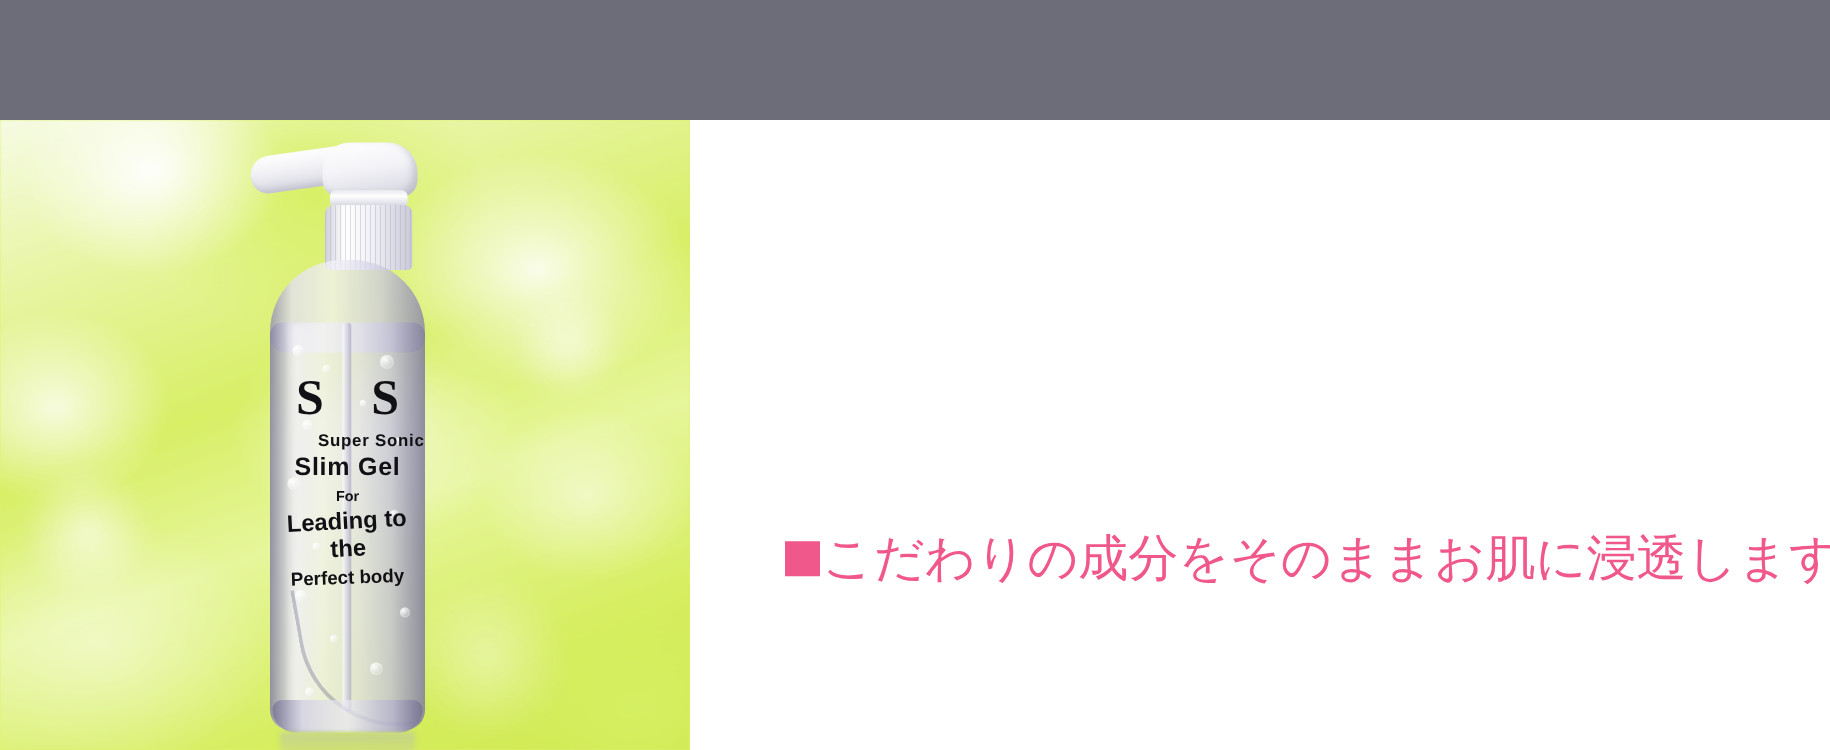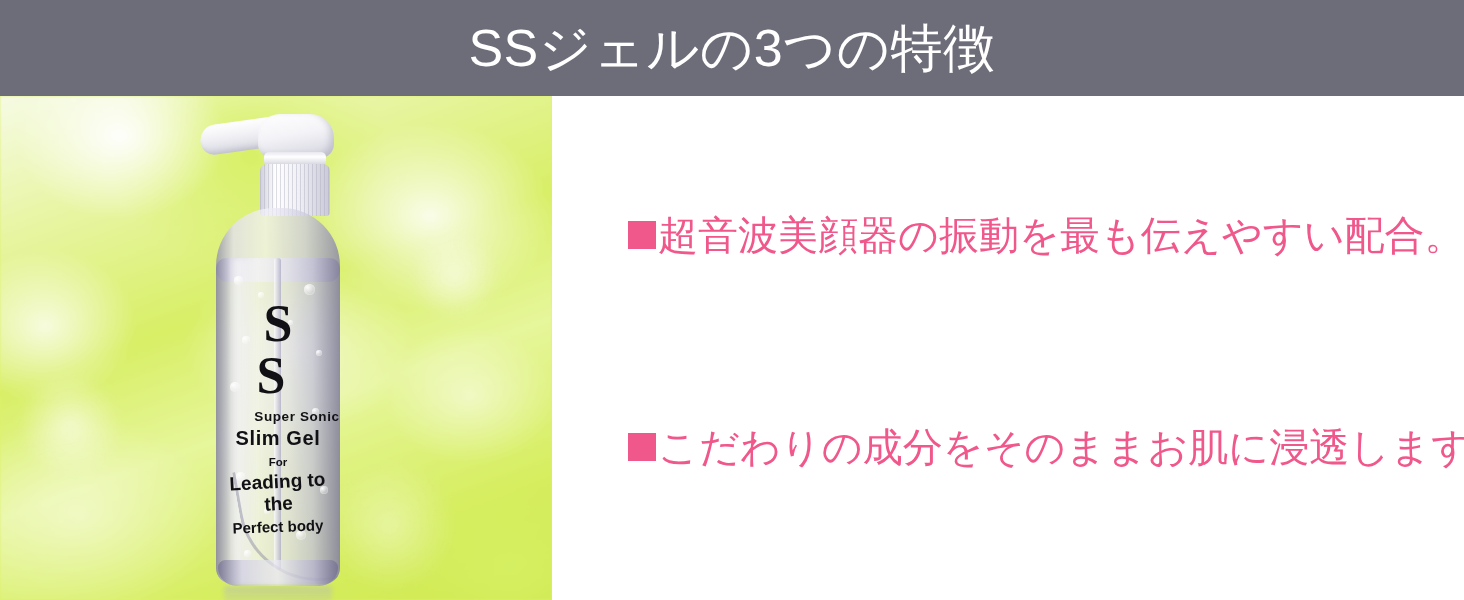--- a/index.html
+++ b/index.html
@@ -207,21 +207,21 @@
   .label-block {
     position: absolute;
     left: 4px;
     top: 190px;
     width: 124px;
     text-align: center;
     color: #111014;
   }
   .label-ss {
     font-family: "Liberation Serif", serif;
-    font-size: 52px;
+    font-size: 40px;
     font-weight: 700;
     letter-spacing: 14px;
     line-height: 1;
     text-indent: 14px;
   }
   .label-super-sonic {
     font-size: 13.5px;
     font-weight: 700;
     letter-spacing: 0.6px;
     margin-top: 7px;
@@ -283,21 +283,20 @@
     margin-left: 2px;
     font-family: "Liberation Sans", sans-serif;
   }
 </style>
 </head>
 <body>
 
 <div class="page">
 
   <div class="header-band"></div>
-  <div class="header-title">SSジェルの3つの特徴</div>
 
   <div class="photo-panel">
     <div class="bokeh"></div>
     <div class="bokeh-soft"></div>
 
     <div class="bottle">
       <div class="pump-nozzle"></div>
       <div class="pump-dome"></div>
       <div class="pump-ring"></div>
       <div class="pump-collar"></div>
@@ -332,24 +331,20 @@
         <div class="label-slim-gel">Slim Gel</div>
         <div class="label-for">For</div>
         <div class="label-leading">Leading to the</div>
         <div class="label-perfect">Perfect body</div>
       </div>
     </div>
   </div>
 
   <div class="features">
 
-    <div class="feature-row r1">
-      <span class="feature-marker"></span>
-      <span class="feature-text">超音波美顔器の振動を最も伝えやすい配合。</span>
-    </div>
 
 
     <div class="feature-row r3">
       <span class="feature-marker"></span>
       <span class="feature-text">こだわりの成分をそのままお肌に浸透します。</span>
     </div>
 
   </div>
 </div>
 

